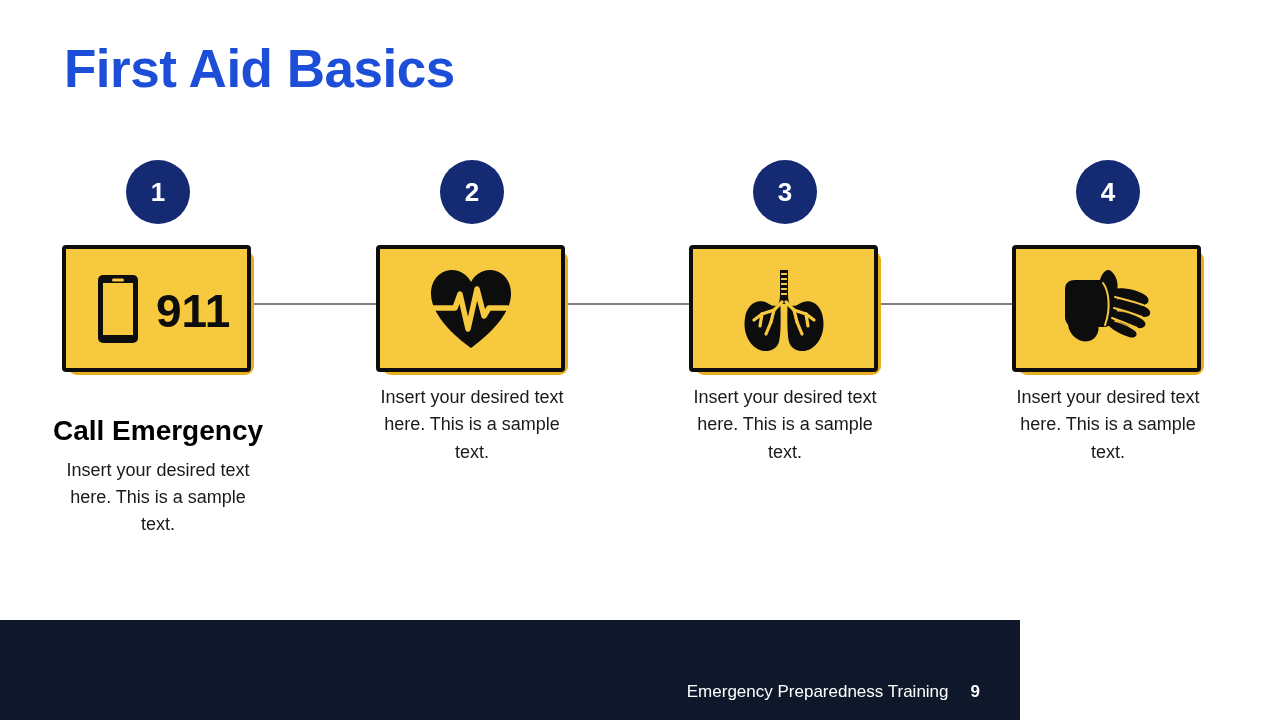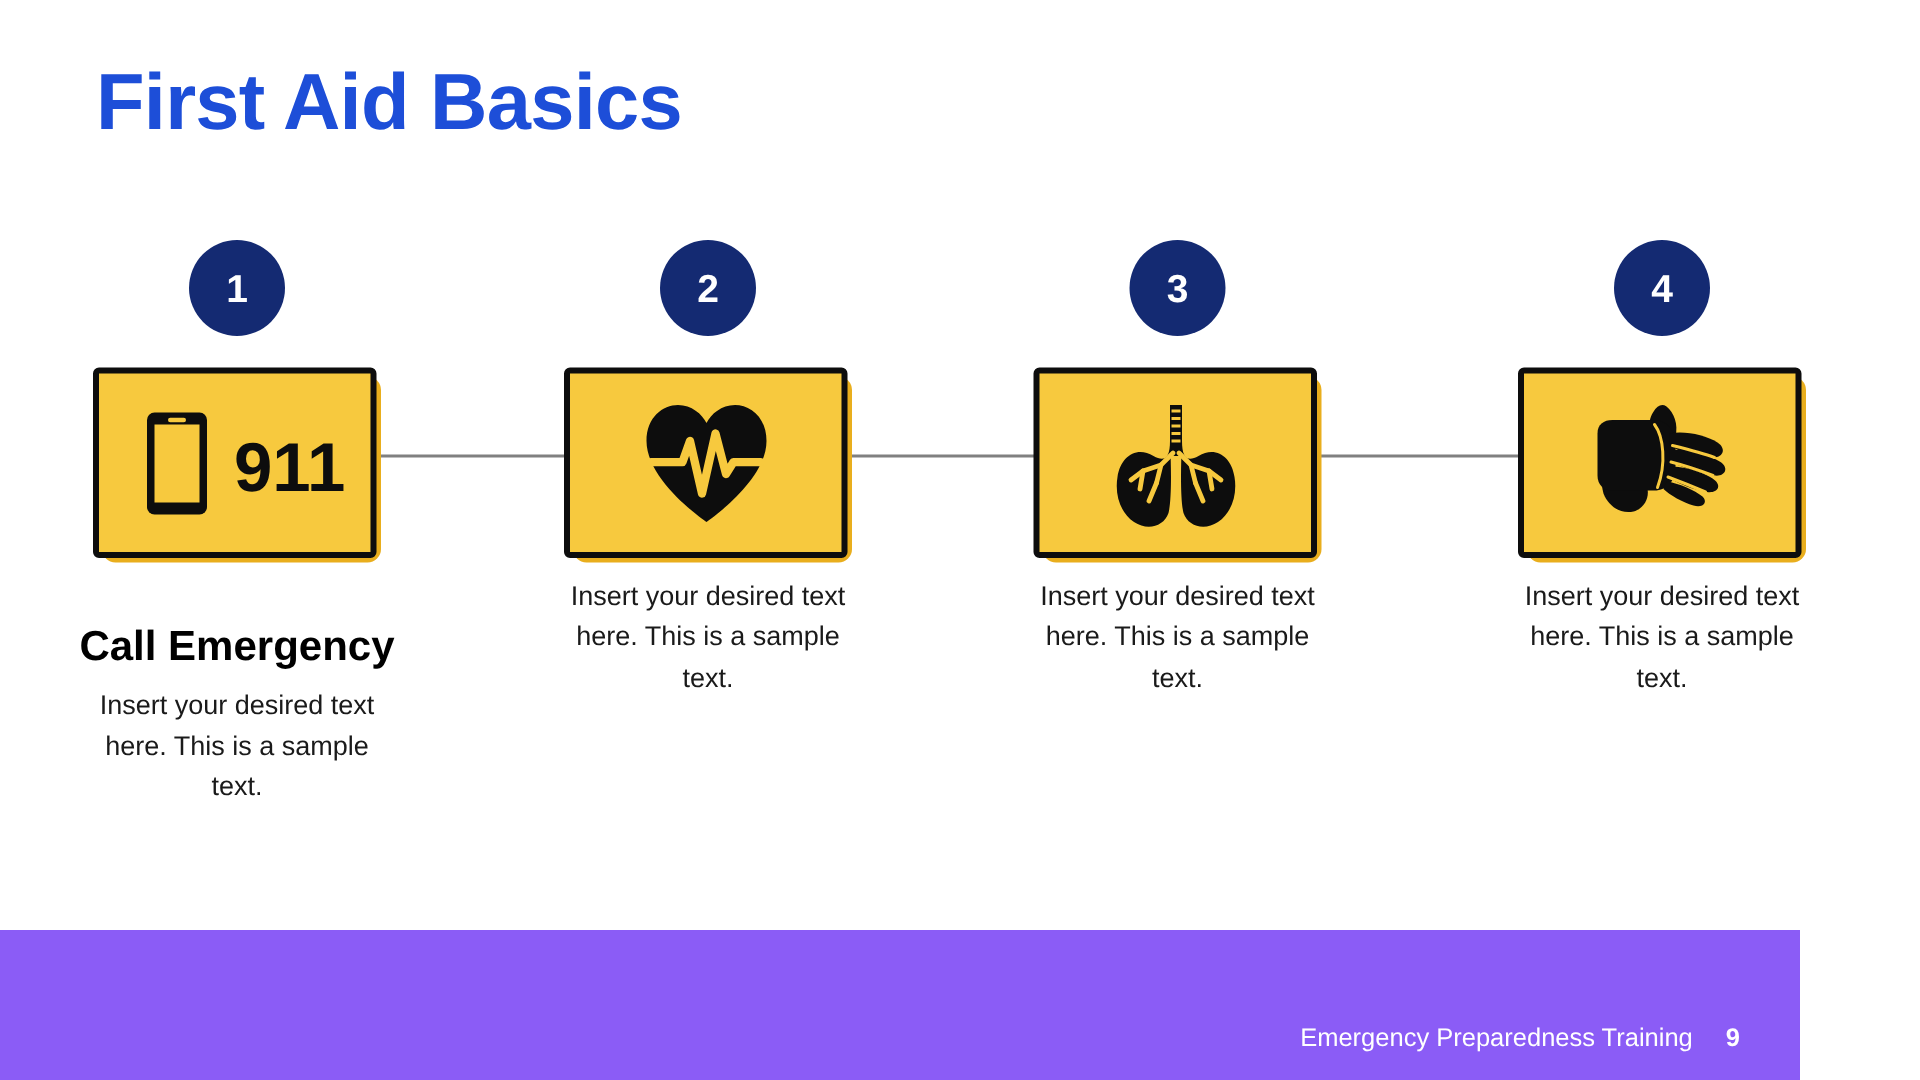--- a/index.html
+++ b/index.html
@@ -120,23 +120,23 @@
     color: #1a1a1a;
     line-height: 1.52;
     padding: 0 28px;
   }
 
   
   .footer-band {
     position: absolute;
     left: 0;
     top: 620px;
-    width: 1200px;
+    width: 1020px;
     height: 100px;
-    background: #8b5cf6;
+    background: #0f172a;
   }
   .footer-inner {
     position: absolute;
     right: 40px;
     top: 62px;
     display: flex;
     align-items: baseline;
     gap: 22px;
   }
   .footer-text {

